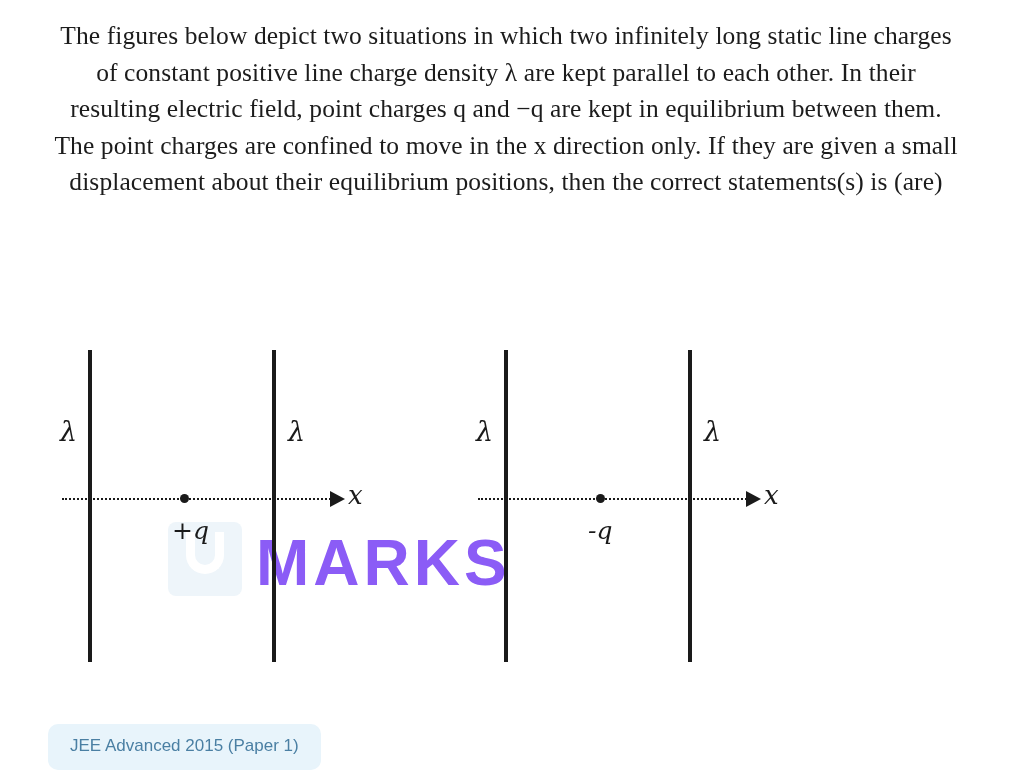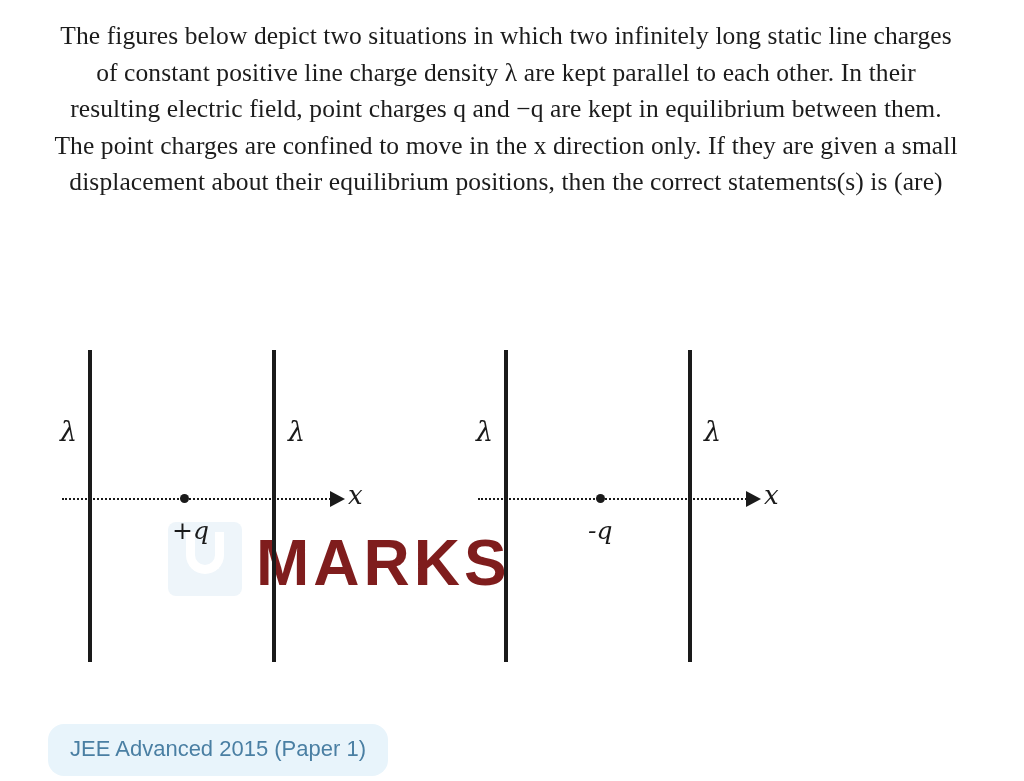--- a/index.html
+++ b/index.html
@@ -56,21 +56,21 @@
     pointer-events: none;
     user-select: none;
   }
   .wm-text {
     position: absolute;
     left: 168px;
     top: 96px;
     font-family: "Liberation Sans", sans-serif;
     font-size: 64px;
     font-weight: 700;
-    color: #7f1d1d;
+    color: #8b5cf6;
     letter-spacing: 4px;
     white-space: nowrap;
   }
   .wm-logo {
     position: absolute;
     left: 80px;
     top: 92px;
     width: 74px;
     height: 74px;
     border-radius: 8px;
@@ -169,23 +169,23 @@
   .charge-label.c1 { left: 172px; }
   .charge-label.c2 { left: 588px; }
 
   
   .source-tag {
     position: absolute;
     left: 48px;
     top: 724px;
     padding: 12px 22px 14px 22px;
     background: #e8f4fb;
-    border-radius: 16px;
+    border-radius: 10px;
     font-family: "Liberation Sans", sans-serif;
-    font-size: 22px;
+    font-size: 17px;
     color: #4a7fa3;
     white-space: nowrap;
   }
 </style>
 </head>
 <body>
 
 <div class="page">
 
   <div class="question">The figures below depict two situations in which two infinitely long static line charges of constant positive line charge density λ are kept parallel to each other. In their resulting electric field, point charges q and −q are kept in equilibrium between them. The point charges are confined to move in the x direction only. If they are given a small displacement about their equilibrium positions, then the correct statements(s) is (are)</div>

